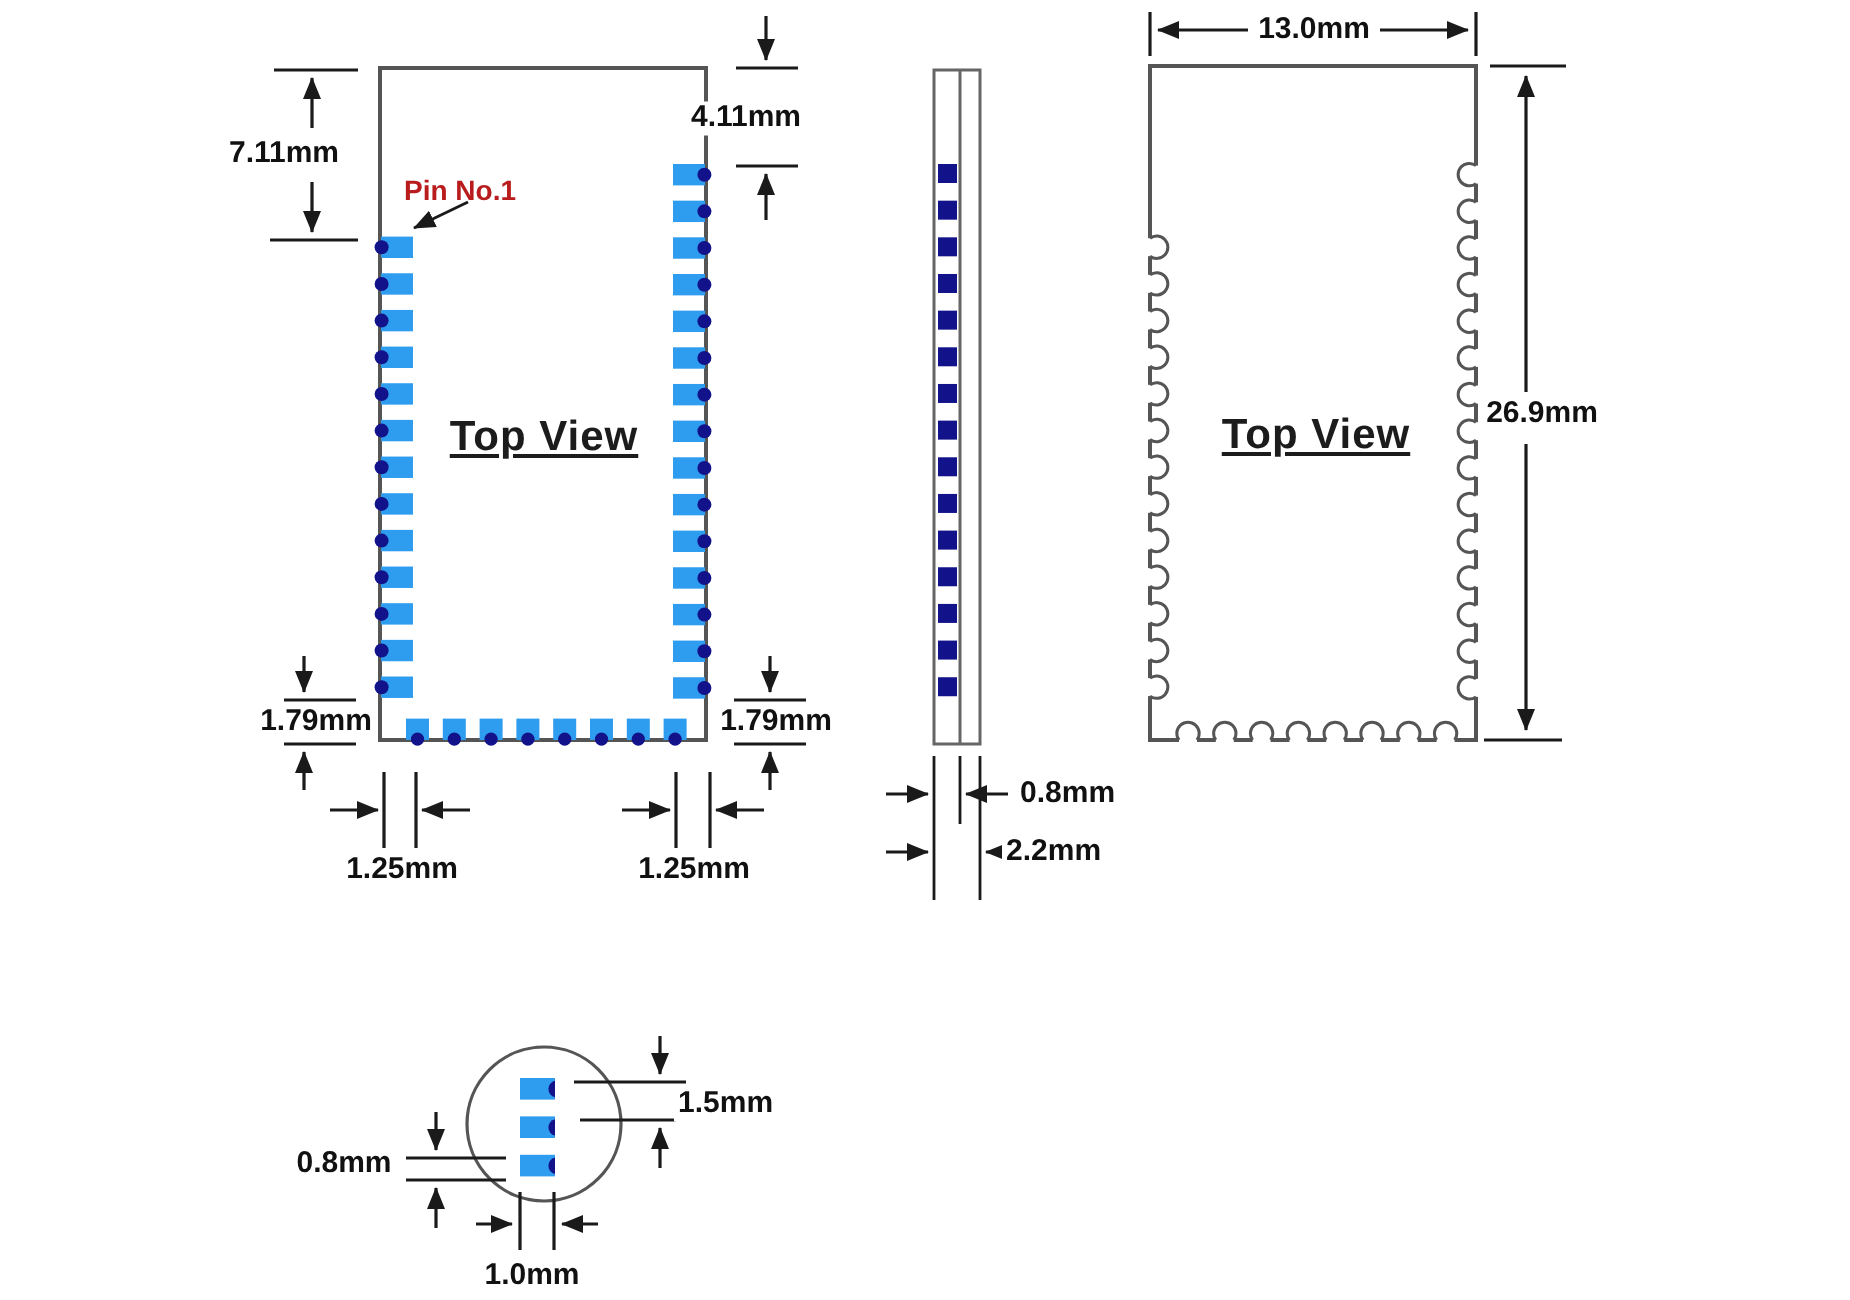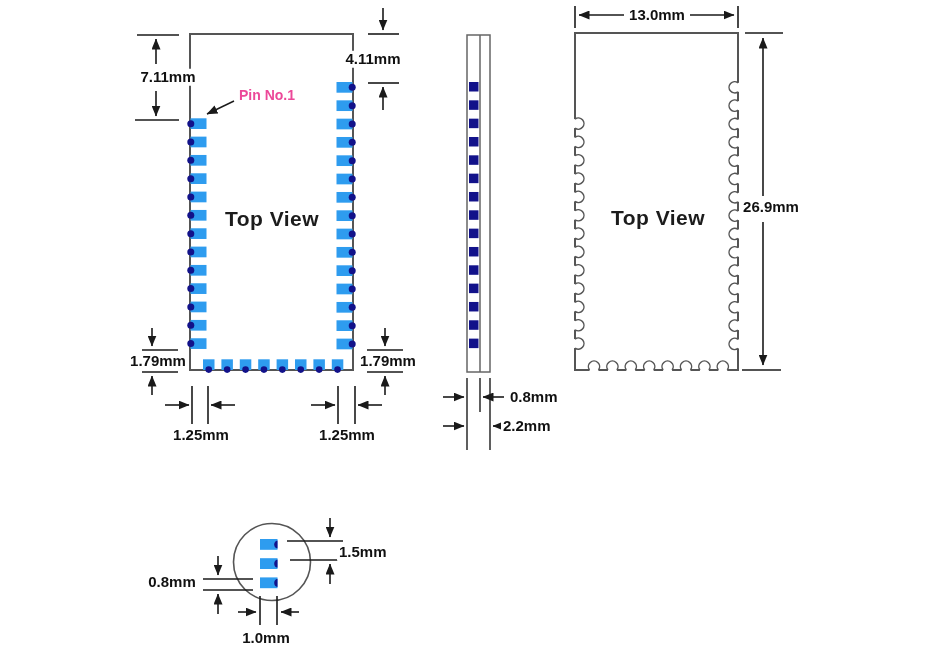--- a/index.html
+++ b/index.html
@@ -18,23 +18,24 @@
   .dim{
     position:absolute;transform:translate(-50%,-50%);
     font:700 15px "Liberation Sans",sans-serif;color:#111;
     white-space:nowrap;background:var(--bg);padding:0 2px;line-height:1.1;
   }
   .dim.anchor-left{transform:translateY(-50%);}
   .view-title{
     position:absolute;transform:translate(-50%,-50%);
     font:600 21px "Liberation Sans",sans-serif;color:#1c1c1c;white-space:nowrap;
     letter-spacing:0.5px;
+    text-decoration:underline;
   }
   .pin-label{
-    position:absolute;font:700 14px "Liberation Sans",sans-serif;color:#ec4899;white-space:nowrap;margin-left:37px;
+    position:absolute;font:700 14px "Liberation Sans",sans-serif;color:#b91c1c;white-space:nowrap;
   }
 </style>
 </head>
 <body>
 
 <div id="stage">
 
   <svg id="drawing" width="925" height="650" viewBox="0 0 925 650">
     <defs>
       <marker id="arr" markerUnits="userSpaceOnUse" markerWidth="11" markerHeight="9" refX="10.5" refY="4.5" orient="auto">
@@ -319,21 +320,21 @@
       <line x1="218" y1="614" x2="218" y2="594" marker-end="url(#arr)"></line>
     </g>
     <g style="stroke:var(--dimline)" stroke-width="1.6">
       <line x1="260" y1="596" x2="260" y2="625"></line>
       <line x1="277" y1="596" x2="277" y2="625"></line>
       <line x1="238" y1="612" x2="256" y2="612" marker-end="url(#arr)"></line>
       <line x1="299" y1="612" x2="281" y2="612" marker-end="url(#arr)"></line>
     </g>
   </svg>
 
-  <span class="dim" style="left:168px;top:77px">7.11mm</span>
+  <span class="dim" style="left:142px;top:77px">7.11mm</span>
   <span class="dim" style="left:373px;top:59px">4.11mm</span>
   <span class="dim" style="left:158px;top:361px">1.79mm</span>
   <span class="dim" style="left:388px;top:361px">1.79mm</span>
   <span class="dim" style="left:201px;top:435px">1.25mm</span>
   <span class="dim" style="left:347px;top:435px">1.25mm</span>
 
   <span class="pin-label" style="left:202px;top:87px">Pin No.1</span>
   <span class="view-title" style="left:272px;top:219px">Top View</span>
 
   <span class="dim anchor-left" style="left:508px;top:397px">0.8mm</span>

